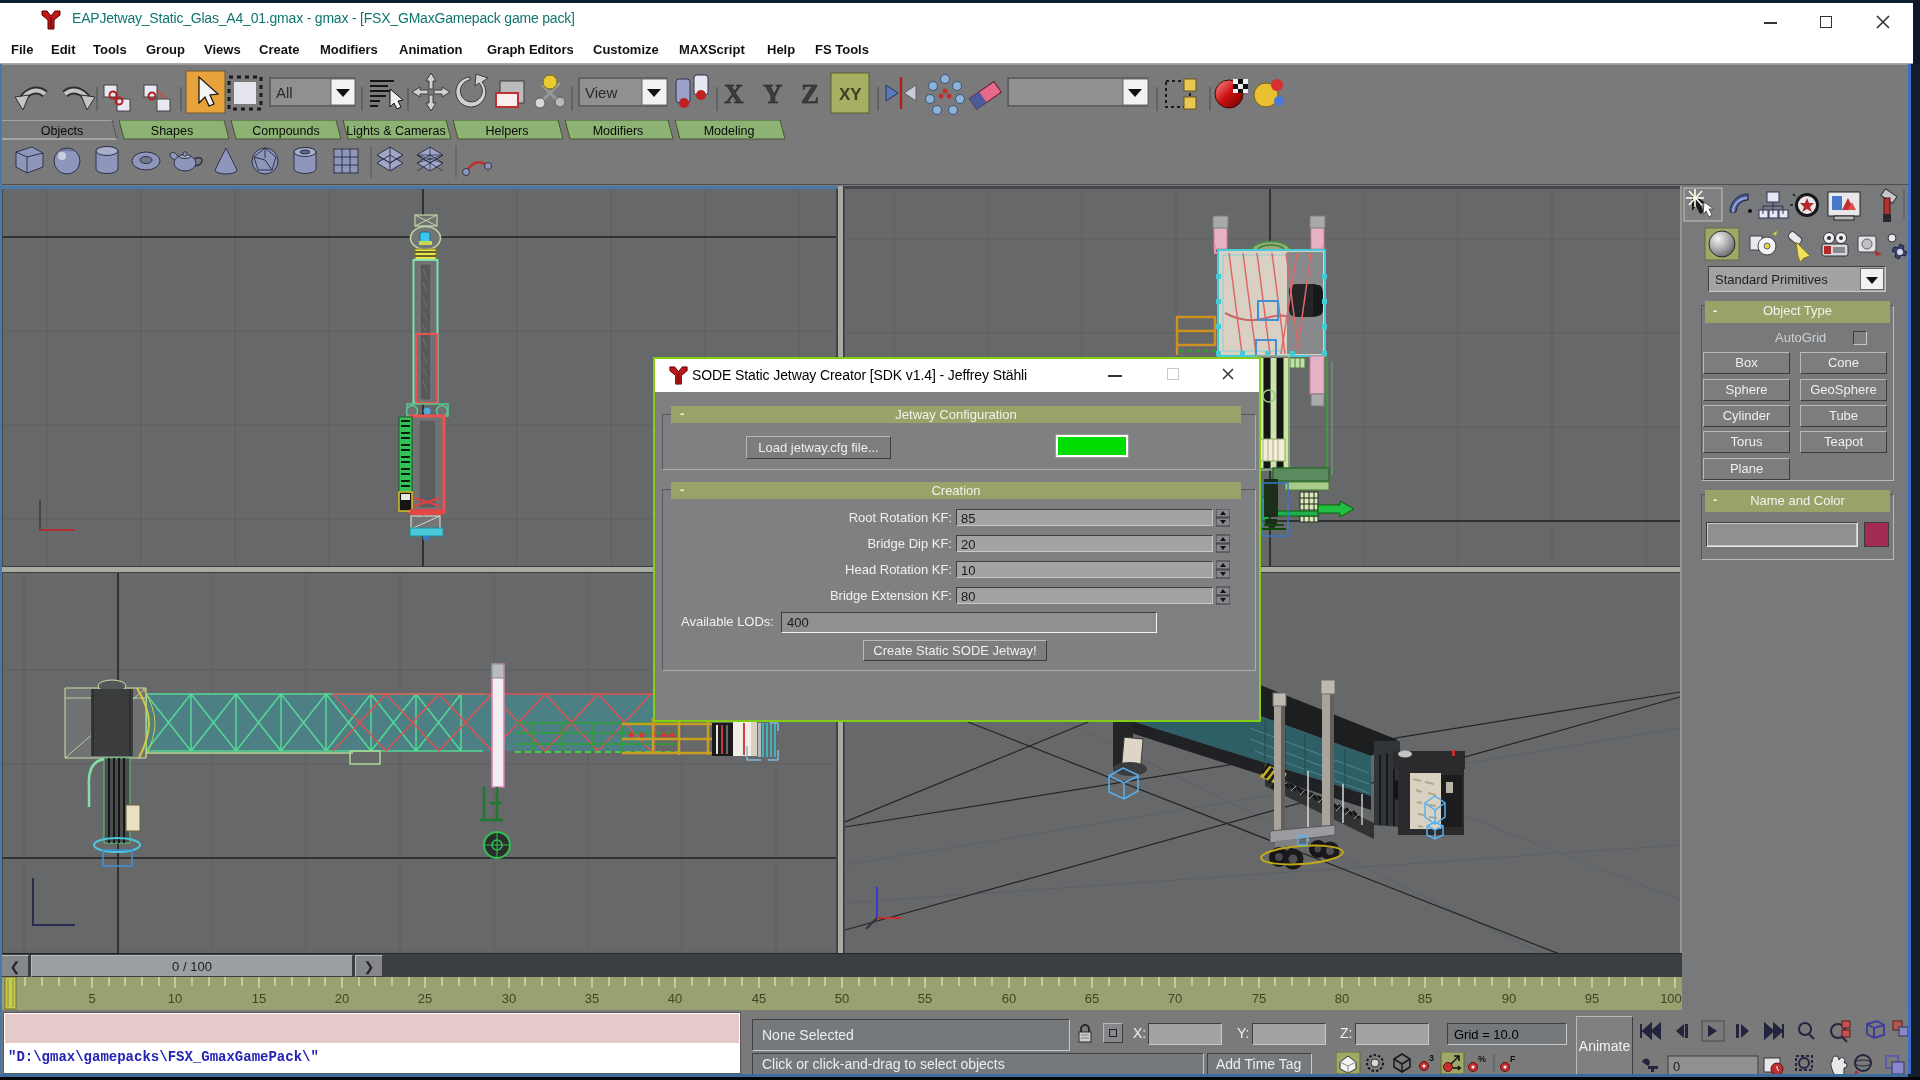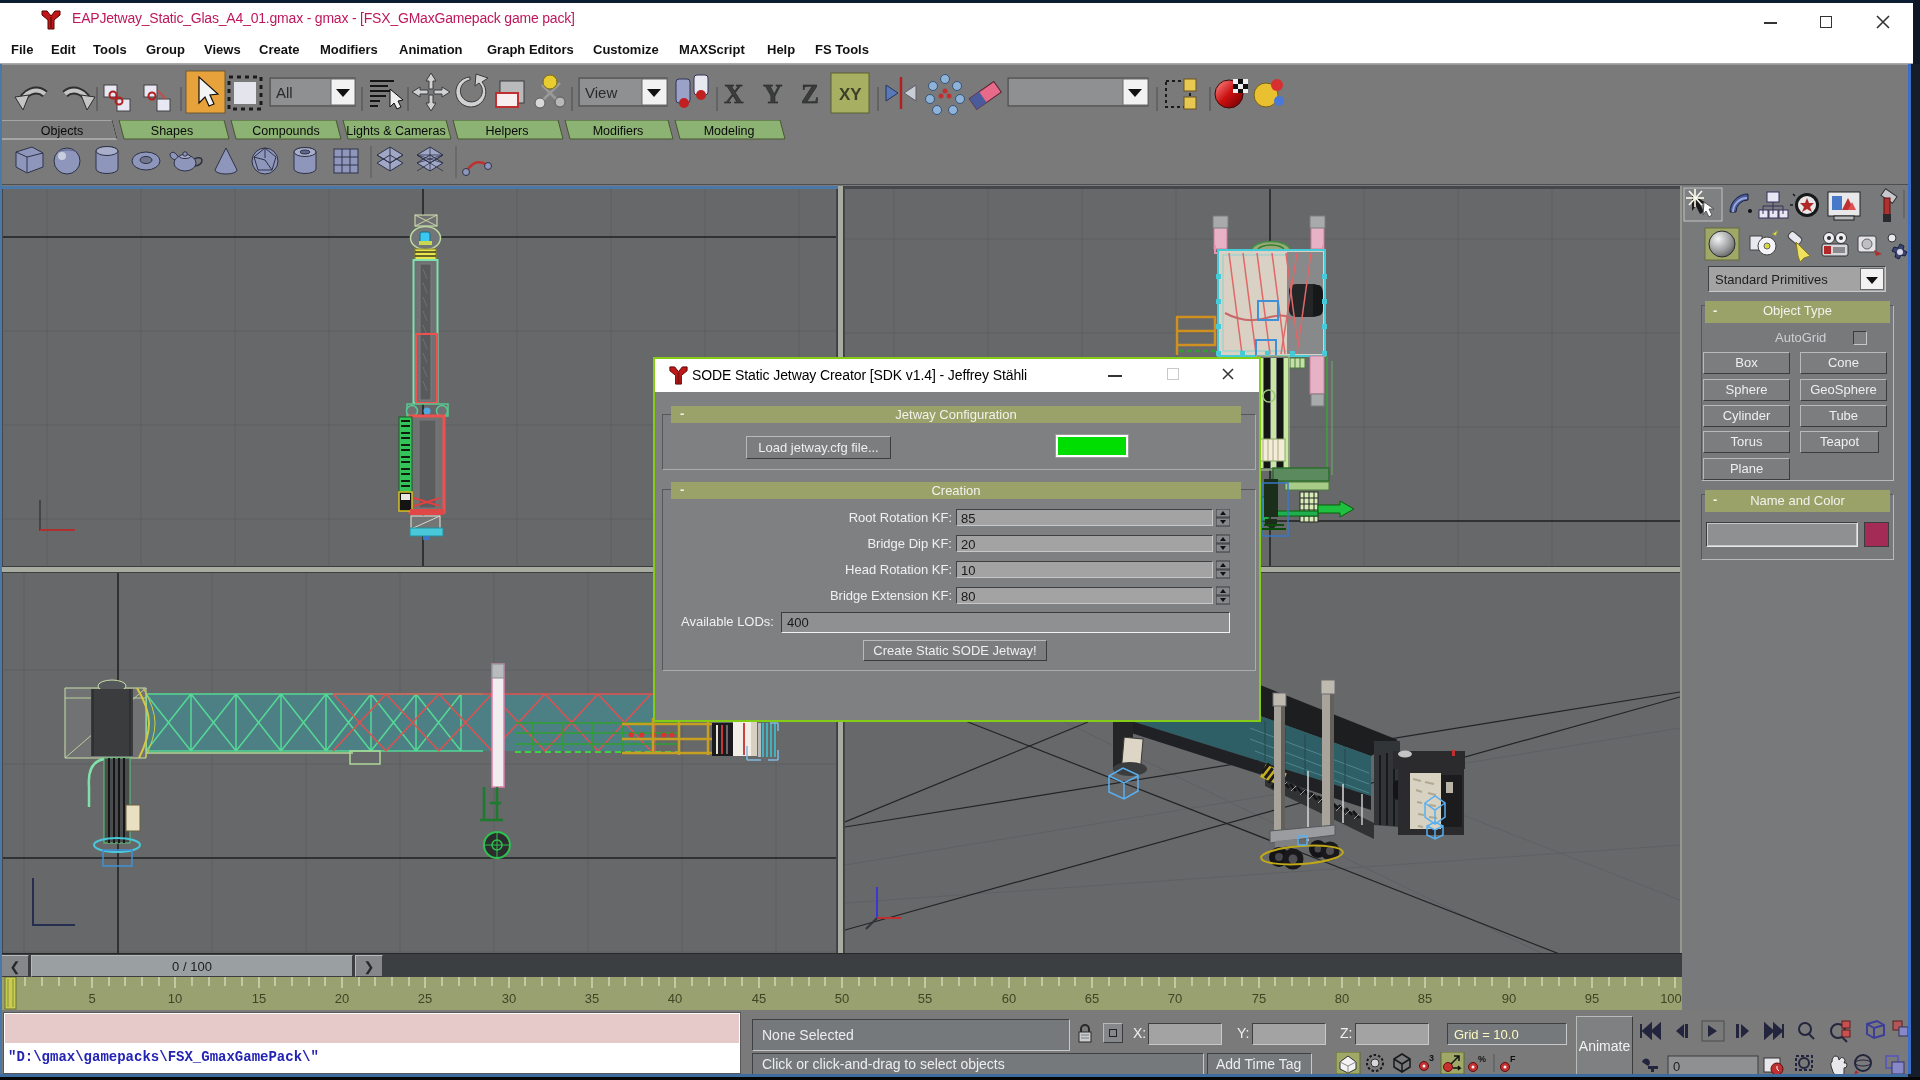--- a/index.html
+++ b/index.html
@@ -19,21 +19,21 @@
 <div id="app">
 
   <div class="abs" style="left:0;top:0;width:1920px;height:3px;background:#0d1e33;"></div>
   <div class="abs" style="left:0;top:3px;width:1913px;height:3px;background:#d9e7f4;"></div>
   <div class="abs" style="left:1913px;top:0;width:7px;height:64px;background:#0d1726;z-index:30;"></div>
   <div id="titlebar" class="abs" style="left:0;top:3px;width:1920px;height:30px;background:#ffffff;">
     <svg class="abs" style="left:40px;top:6px;" width="22" height="22" viewBox="0 0 22 22">
       <path d="M2 2 L7 2 L11 7 L15 2 L20 2 L20 6 L14 11 L14 20 L8 20 L8 11 L2 6 Z" fill="#c01818" stroke="#500" stroke-width="1"></path>
       <path d="M10 8 L12 8 L12 19 L10 19 Z" fill="#801010"></path>
     </svg>
-    <div class="abs" style="left:72px;top:7px;font-size:14px;color:#be185d;letter-spacing:-0.2px;">EAPJetway_Static_Glas_A4_01.gmax - gmax - [FSX_GMaxGamepack game pack]</div>
+    <div class="abs" style="left:72px;top:7px;font-size:14px;color:#0f766e;letter-spacing:-0.2px;">EAPJetway_Static_Glas_A4_01.gmax - gmax - [FSX_GMaxGamepack game pack]</div>
 
     <div class="abs" style="left:1764px;top:19px;width:13px;height:2px;background:#333;"></div>
     <div class="abs" style="left:1820px;top:13px;width:12px;height:12px;border:1.5px solid #333;"></div>
     <svg class="abs" style="left:1875px;top:11px;" width="16" height="16" viewBox="0 0 16 16">
         <path d="M2 2 L14 14 M14 2 L2 14" stroke="#333" stroke-width="1.6"></path>
       </svg>
   </div>
 
   <div id="menubar" class="abs" style="left:0;top:33px;width:1920px;height:31px;background:#ffffff;border-bottom:1px solid #a9a9a9;font-size:13px;color:#111;font-weight:bold;letter-spacing:0px;">
     <span class="abs" style="left:11px;top:9px;">File</span>
@@ -919,21 +919,21 @@
       <span class="abs" style="left:70px;top:2px;font-size:13px;color:#cfd0d2;">AutoGrid</span>
       <div class="abs" style="left:148px;top:3px;width:14px;height:14px;background:#7e8082;border:1px solid #3a3c3e;border-right-color:#c6c8ca;border-bottom-color:#c6c8ca;"></div>
     </div>
     <div class="abs btn3d" style="left:21px;top:166px;width:87px;height:22px;text-align:center;font-size:13px;line-height:20px;">Box</div>
     <div class="abs btn3d" style="left:118px;top:166px;width:87px;height:22px;text-align:center;font-size:13px;line-height:20px;">Cone</div>
     <div class="abs btn3d" style="left:21px;top:193px;width:87px;height:22px;text-align:center;font-size:13px;line-height:20px;">Sphere</div>
     <div class="abs btn3d" style="left:118px;top:193px;width:87px;height:22px;text-align:center;font-size:13px;line-height:20px;">GeoSphere</div>
     <div class="abs btn3d" style="left:21px;top:219px;width:87px;height:22px;text-align:center;font-size:13px;line-height:20px;">Cylinder</div>
     <div class="abs btn3d" style="left:118px;top:219px;width:87px;height:22px;text-align:center;font-size:13px;line-height:20px;">Tube</div>
     <div class="abs btn3d" style="left:21px;top:245px;width:87px;height:22px;text-align:center;font-size:13px;line-height:20px;">Torus</div>
-    <div class="abs btn3d" style="left:118px;top:245px;width:79px;height:22px;text-align:center;font-size:13px;line-height:20px;">Teapot</div>
+    <div class="abs btn3d" style="left:118px;top:245px;width:87px;height:22px;text-align:center;font-size:13px;line-height:20px;">Teapot</div>
     <div class="abs btn3d" style="left:21px;top:272px;width:87px;height:22px;text-align:center;font-size:13px;line-height:20px;">Plane</div>
 
     <div class="abs" style="left:19px;top:308px;width:193px;height:66px;border:1px solid #55575a;border-right-color:#b8babc;border-bottom-color:#b8babc;"></div>
     <div class="abs olive" style="left:23px;top:304px;width:185px;height:22px;font-size:13px;">
       <span class="abs" style="left:8px;top:2px;font-weight:bold;">-</span>
       <span class="abs" style="left:0;right:0;top:3px;text-align:center;">Name and Color</span>
     </div>
     <div class="abs" style="left:24px;top:336px;width:152px;height:25px;background:#8e9092;border:1px solid #3a3c3e;border-right:1px solid #e8e8e8;border-bottom:1px solid #e8e8e8;box-shadow:inset 0 0 0 1px #c8c8c8;"></div>
     <div class="abs" style="left:182px;top:336px;width:25px;height:25px;background:#a32b55;border:1px solid #3a3c3e;"></div>
   </div>
@@ -1000,21 +1000,21 @@
     <div class="abs btn3d" style="left:1103px;top:13px;width:20px;height:20px;background:#85878b;">
       <div class="abs" style="left:5px;top:5px;width:8px;height:8px;border:1.5px solid #222;"></div>
     </div>
     <span class="abs" style="left:1133px;top:15px;font-size:14px;color:#f0f0f0;">X:</span>
     <div class="abs sunken" style="left:1148px;top:13px;width:74px;height:22px;"></div>
     <span class="abs" style="left:1237px;top:15px;font-size:14px;color:#f0f0f0;">Y:</span>
     <div class="abs sunken" style="left:1252px;top:13px;width:74px;height:22px;"></div>
     <span class="abs" style="left:1340px;top:15px;font-size:14px;color:#f0f0f0;">Z:</span>
     <div class="abs sunken" style="left:1355px;top:13px;width:74px;height:22px;"></div>
     <div class="abs sunken" style="left:1447px;top:13px;width:120px;height:22px;background:#75797b;">
-      <span class="abs" style="left:6px;top:3px;font-size:13px;color:#fef9c3;">Grid = 10.0</span>
+      <span class="abs" style="left:6px;top:3px;font-size:13px;color:#000000;">Grid = 10.0</span>
     </div>
     <div class="abs btn3d" style="left:1576px;top:6px;width:57px;height:60px;background:#7e8082;text-align:center;">
       <span style="font-size:14px;color:#f2f2f2;line-height:58px;">Animate</span>
     </div>
 
     <svg class="abs" style="left:1636px;top:6px;" width="272" height="62" viewBox="0 0 272 62">
       <g fill="#23253f">
         <path d="M5 8 l0 14 M7 15 l8 -7 0 14 z M16 15 l8 -7 0 14 z" stroke="#23253f" stroke-width="2"></path>
         <path d="M40 8 l8 7 -8 7 z" transform="rotate(180 44 15)"></path>
           <rect x="49" y="8" width="3" height="14"></rect>
@@ -1137,18 +1137,18 @@
           <path d="M4 58 l3 -4 3 4 z" fill="#111"></path>
         <rect x="0" y="61" width="14" height="8" fill="#85878b" stroke="#3a3c3e"></rect>
           <path d="M4 63 l3 4 3 -4 z" fill="#111"></path>
         <rect x="0" y="78" width="14" height="8" fill="#85878b" stroke="#3a3c3e"></rect>
           <path d="M4 84 l3 -4 3 4 z" fill="#111"></path>
         <rect x="0" y="87" width="14" height="8" fill="#85878b" stroke="#3a3c3e"></rect>
           <path d="M4 89 l3 4 3 -4 z" fill="#111"></path>
       </g>
     </svg>
     <div class="abs" style="left:26px;top:255px;font-size:13px;color:#f0f0f0;">Available LODs:</div>
-    <div class="abs" style="left:126px;top:253px;width:449px;height:21px;background:#8e9092;border:1px solid #3a3c3e;border-right-color:#f2f2f2;border-bottom-color:#f2f2f2;">
+    <div class="abs" style="left:126px;top:253px;width:376px;height:21px;background:#8e9092;border:1px solid #3a3c3e;border-right-color:#f2f2f2;border-bottom-color:#f2f2f2;">
       <span style="position:absolute;left:5px;top:2px;font-size:13px;color:#1a1a1a;">400</span>
     </div>
     <div class="abs btn3d" style="left:208px;top:281px;width:184px;height:21px;text-align:center;font-size:13px;"><span style="line-height:19px;">Create Static SODE Jetway!</span></div>
   </div>
 </div>
 
 </body></html>

